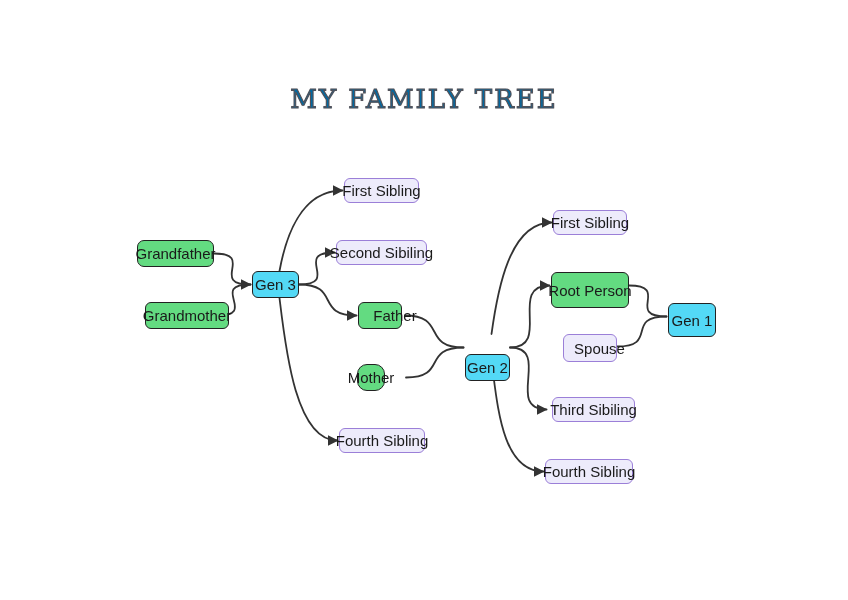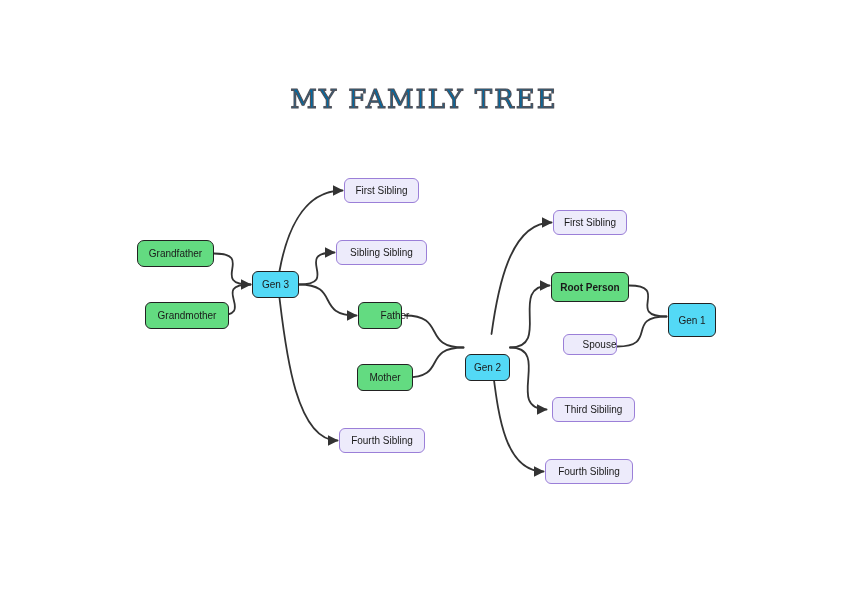--- a/index.html
+++ b/index.html
@@ -42,21 +42,21 @@
     stroke-linecap: round;
   }
   .node {
     position: absolute;
     box-sizing: border-box;
     display: flex;
     align-items: center;
     justify-content: center;
     white-space: nowrap;
     border-radius: 6px;
-    font-size: 10px;
+    font-size: 15px;
     color: var(--text, #1a1a1a);
     border: 1.5px solid var(--node_border, #222);
     padding: 0 6px;
   }
   .node.green    { background: var(--green, #63DB81); }
   .node.cyan     { background: var(--cyan, #53D9F6); }
   .node.lavender { background: var(--lavender, #EDEBFB); border-color: var(--lavender_border, #9B7FD8); }
 </style>
 </head>
 <body>
@@ -82,25 +82,25 @@
       <path class="edge" d="M491.5,361 C497.5,404.4 501.5,471.5 543.5,471.5" marker-end="url(#arrowhead)"></path>
       <path class="edge" d="M629,285.5 C671,285.5 624.5,316.5 666.5,316.5"></path>
       <path class="edge" d="M617,346.5 C659,346.5 624.5,316.5 666.5,316.5"></path>
     </svg>
   <div class="title">MY FAMILY TREE</div>
   <div id="node-layer">
       <div class="node green" style="left: 137px; top: 240px; width: 77px; height: 27px; border-radius: 7px;">Grandfather</div>
       <div class="node green" style="left: 133px; top: 302px; width: 84px; height: 27px; margin-left: 12px;">Grandmother</div>
       <div class="node cyan" style="left: 252px; top: 271px; width: 47px; height: 27px;">Gen 3</div>
       <div class="node lavender" style="left: 344px; top: 178px; width: 75px; height: 25px;">First Sibling</div>
-      <div class="node lavender" style="left: 336px; top: 240px; width: 91px; height: 25px;">Sibling Sibling</div>
+      <div class="node lavender" style="left: 336px; top: 240px; width: 91px; height: 25px;">Second Sibiling</div>
       <div class="node green" style="left: 358px; top: 302px; width: 33px; height: 27px; padding-left: 36px;">Father</div>
-      <div class="node green" style="left: 357px; top: 364px; width: 56px; height: 27px;">Mother</div>
+      <div class="node green" style="left: 357px; top: 364px; width: 28px; height: 27px; border-radius: 10px;">Mother</div>
       <div class="node lavender" style="left: 339px; top: 428px; width: 86px; height: 25px;">Fourth Sibling</div>
       <div class="node cyan" style="left: 465px; top: 334px; width: 45px; height: 27px; margin-top: 20px;">Gen 2</div>
       <div class="node lavender" style="left: 553px; top: 210px; width: 74px; height: 25px;">First Sibling</div>
-      <div class="node green" style="left: 551px; top: 272px; width: 78px; height: 30px; font-weight: bold;">Root Person</div>
-      <div class="node lavender" style="left: 563px; top: 334px; width: 54px; height: 21px; padding-left: 25px;">Spouse</div>
+      <div class="node green" style="left: 551px; top: 272px; width: 78px; height: 36px;">Root Person</div>
+      <div class="node lavender" style="left: 563px; top: 334px; width: 54px; height: 28px; padding-left: 25px;">Spouse</div>
       <div class="node cyan" style="left: 668px; top: 303px; width: 48px; height: 34px;">Gen 1</div>
       <div class="node lavender" style="left: 520px; top: 397px; width: 83px; height: 25px; margin-left: 32px;">Third Sibiling</div>
       <div class="node lavender" style="left: 545px; top: 459px; width: 88px; height: 25px;">Fourth Sibling</div>
     </div>
 </div>
 
 </body></html>

